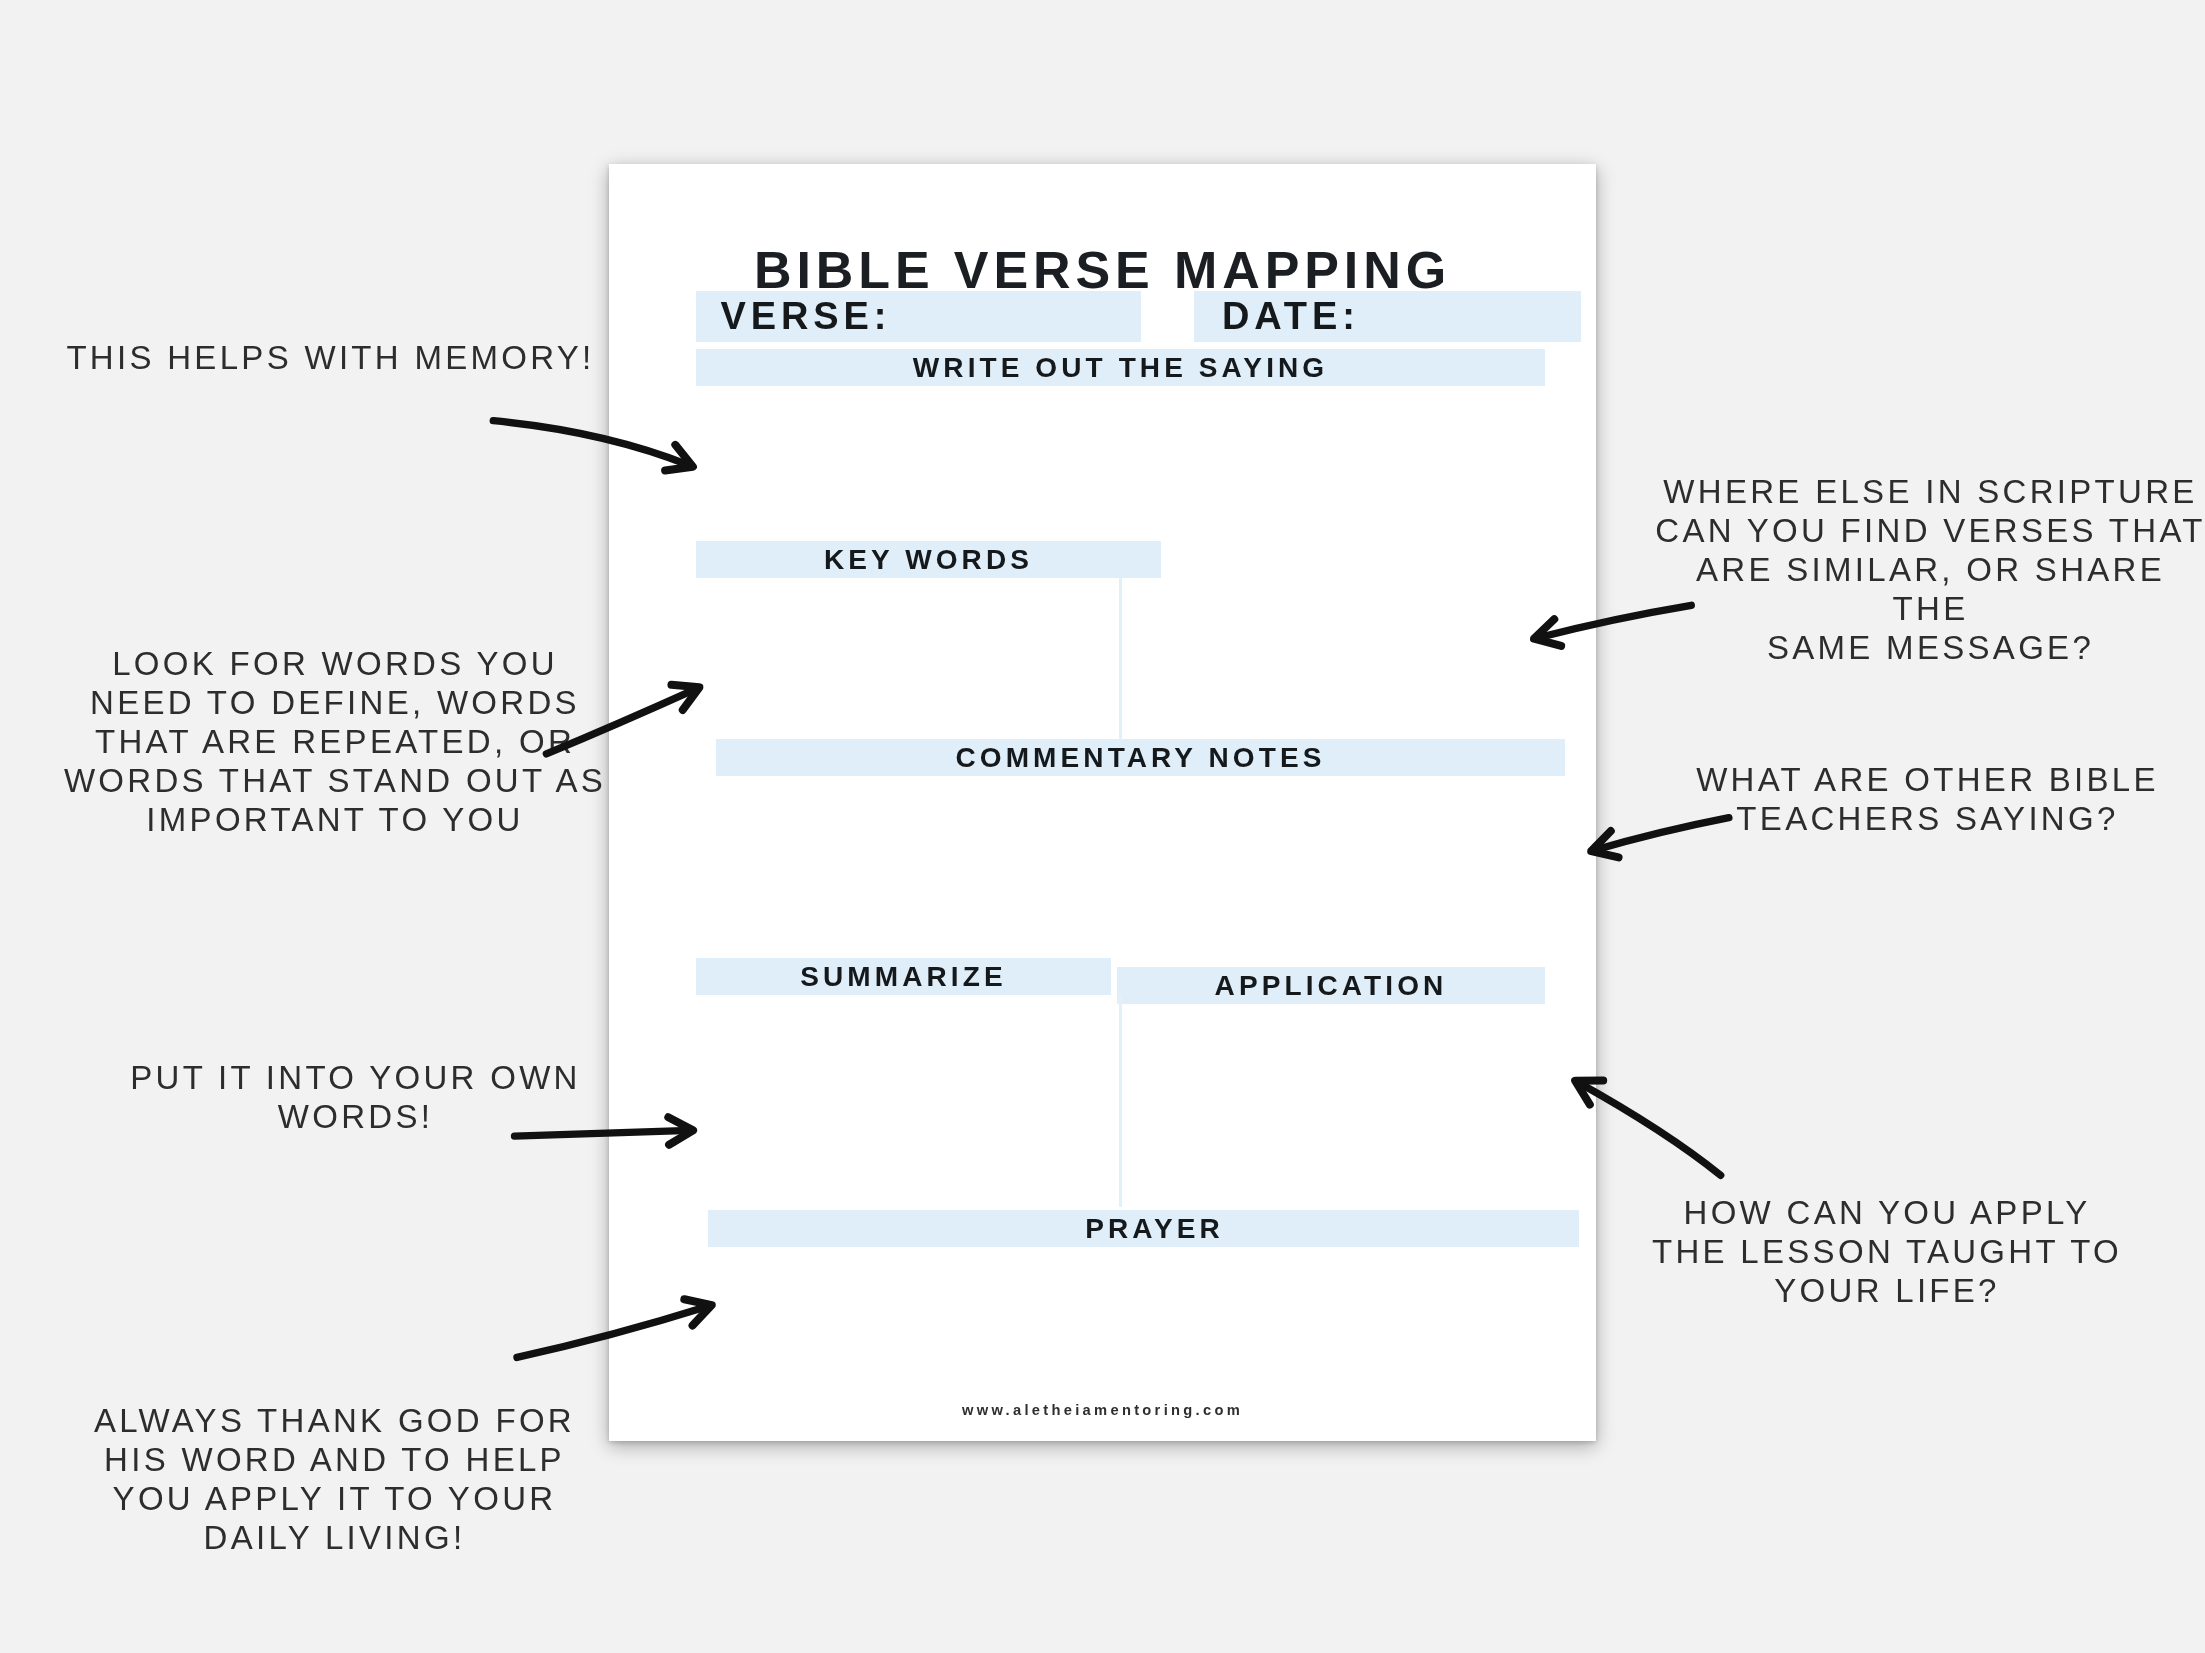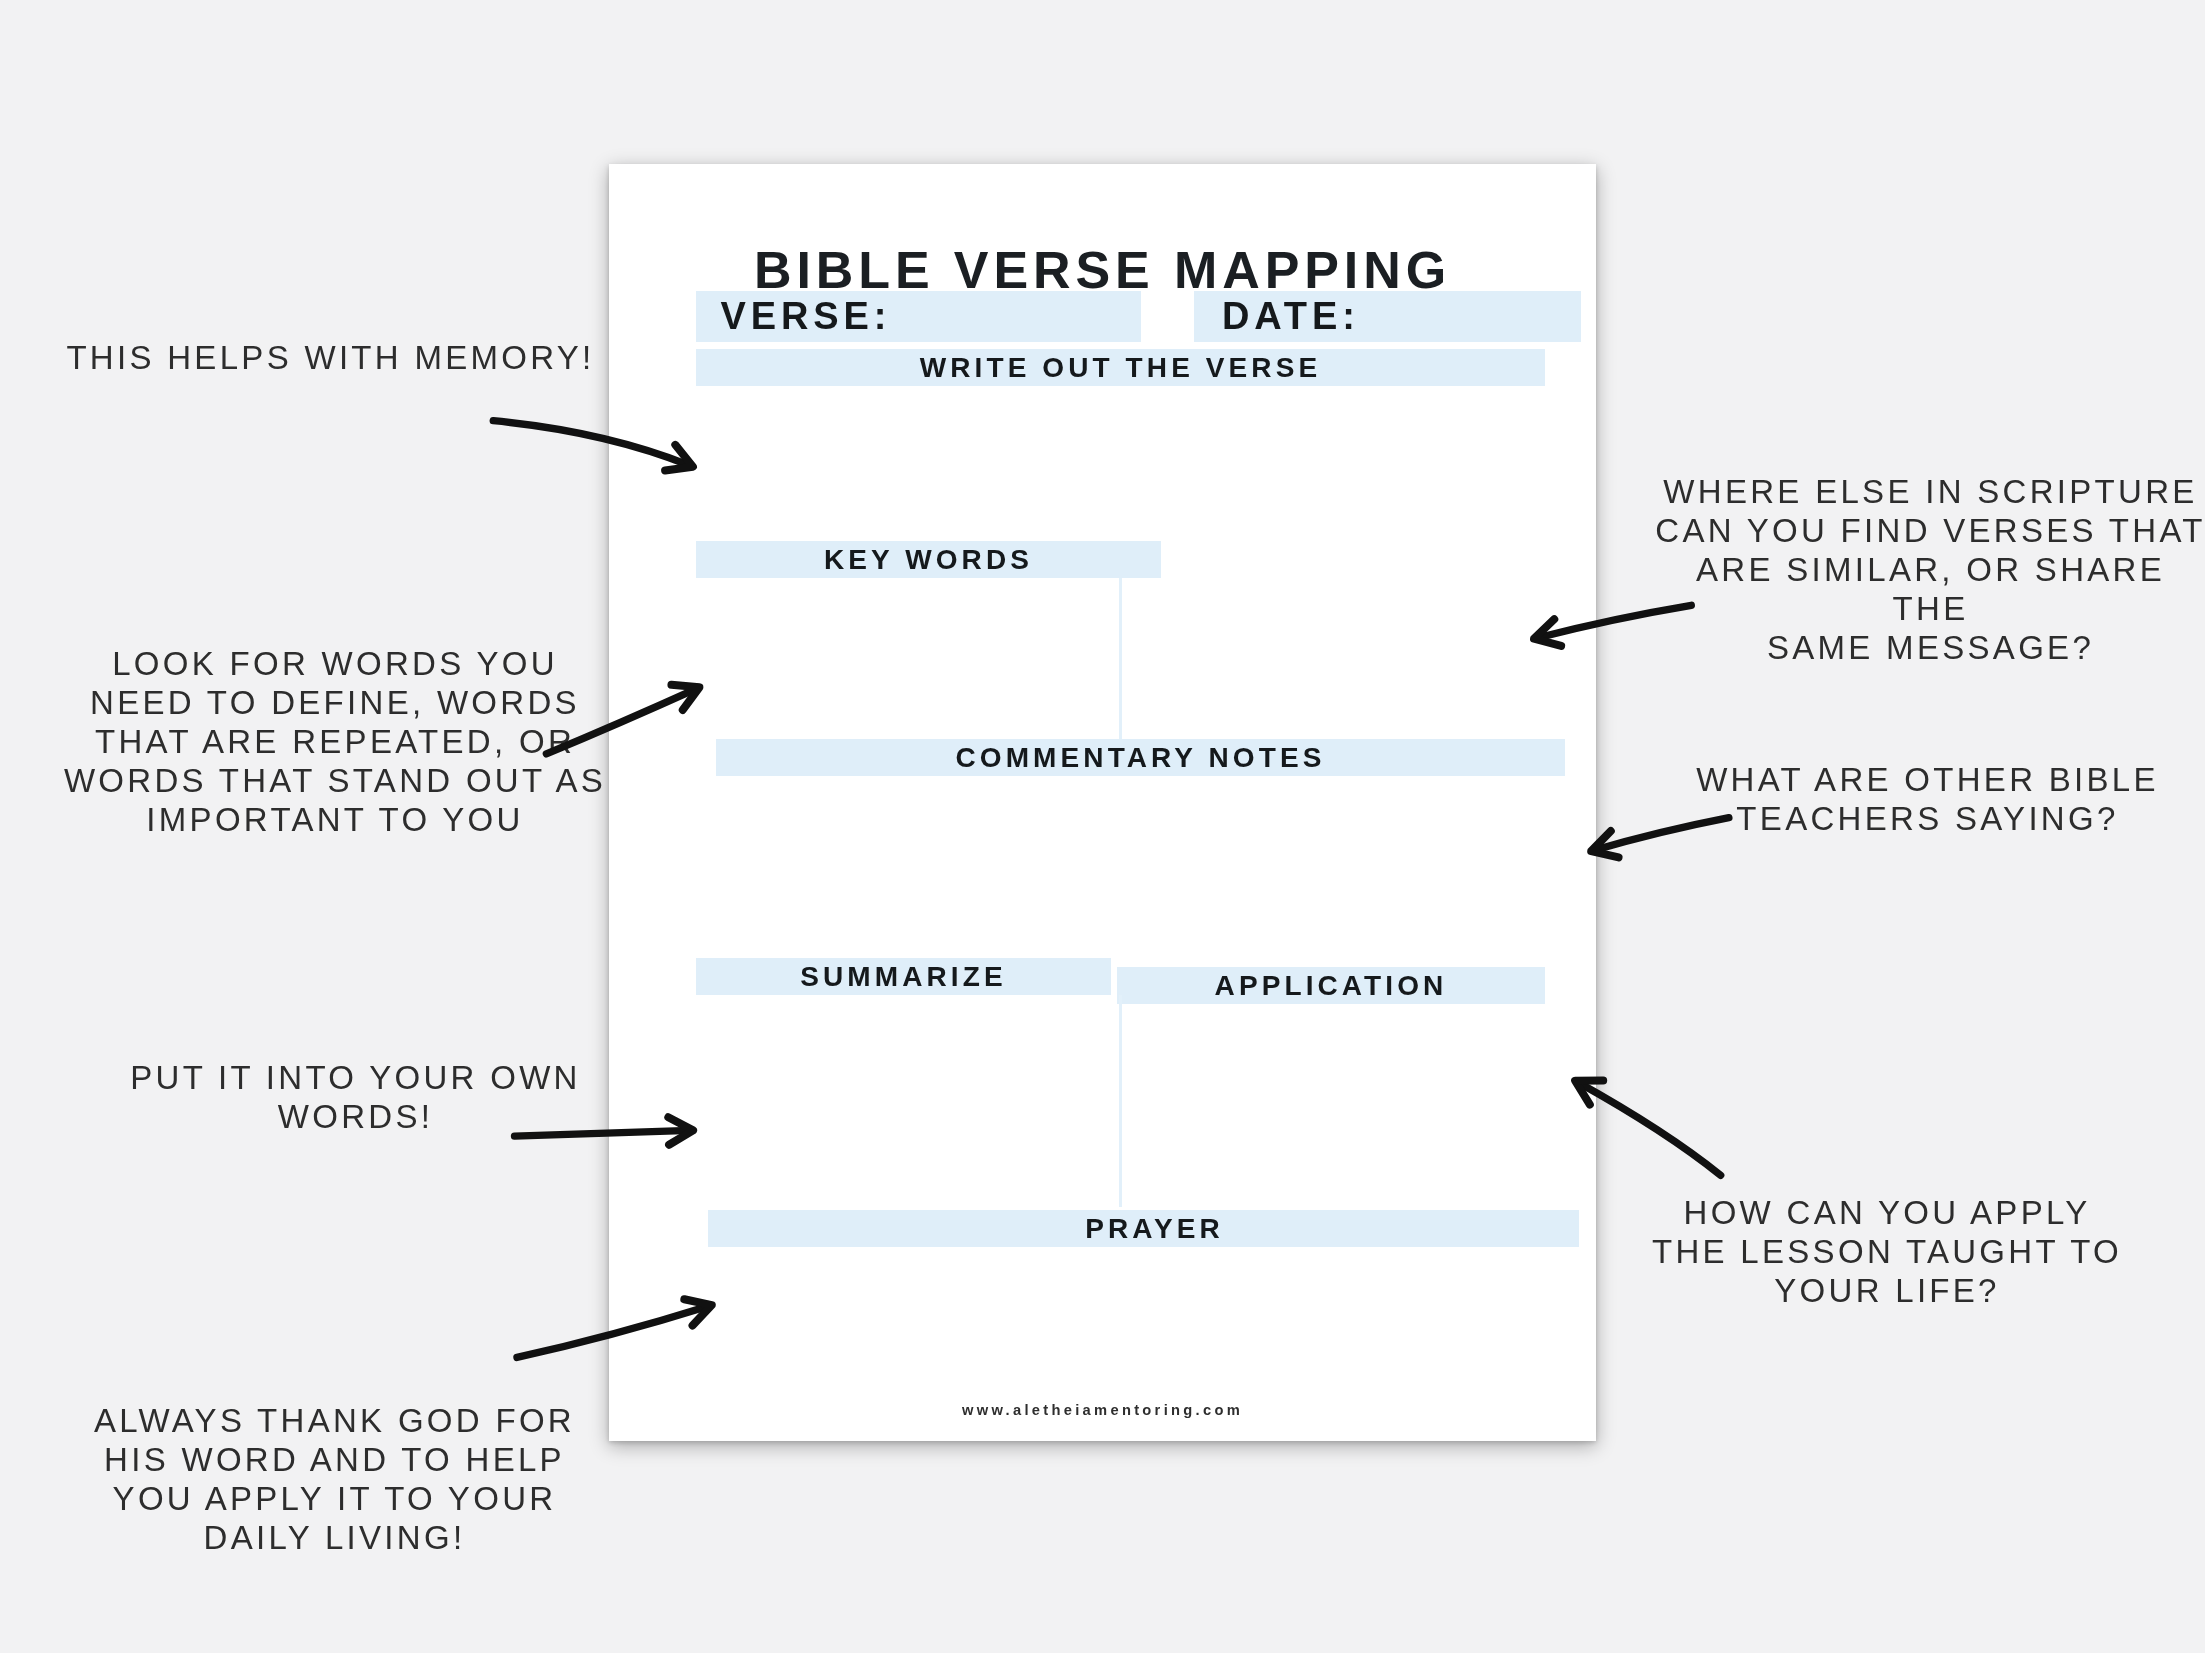--- a/index.html
+++ b/index.html
@@ -54,21 +54,21 @@
 
   <div class="content">
 
     <div class="bluebox fieldbox" style="left:0;top:127px;width:445px;">
       <span class="lbl">VERSE:</span>
     </div>
     <div class="bluebox fieldbox" style="left:462px;top:127px;width:387px;margin-left:36px;">
       <span class="lbl" style="left:28px;">DATE:</span>
     </div>
 
-    <div class="bluebox barhdr" style="left:0;top:185px;width:849px;">WRITE OUT THE VERSE</div>
+    <div class="bluebox barhdr" style="left:0;top:185px;width:849px;">WRITE OUT THE SAYING</div>
     <div class="area" style="left:0;top:222px;width:849px;height:155px;"></div>
 
     <div class="bluebox barhdr" style="left:0;top:377px;width:465px;">KEY WORDS</div>
     <div class="divider" style="top:414px;height:161px;"></div>
     <div class="area" style="left:0;top:414px;width:415px;height:161px;"></div>
     <div class="area" style="left:426px;top:414px;width:423px;height:161px;"></div>
 
     <div class="bluebox barhdr" style="left:0;top:575px;width:849px;margin-left:20px;">COMMENTARY NOTES</div>
     <div class="area" style="left:0;top:612px;width:849px;height:182px;"></div>
 

